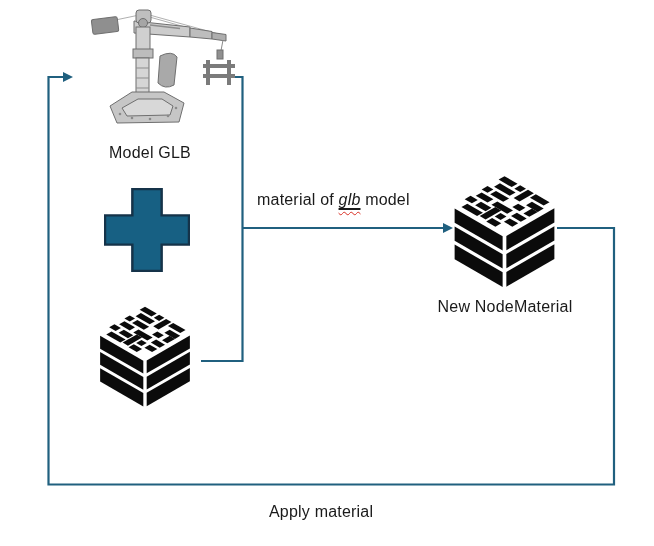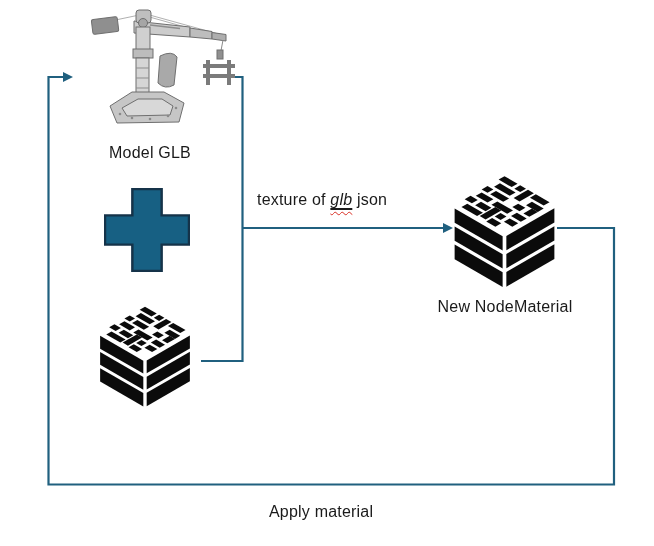--- a/index.html
+++ b/index.html
@@ -134,21 +134,21 @@
   <svg class="abs" style="left:104px;top:188px" width="86" height="84" viewBox="0 0 88 86">
     <polygon class="plus-shape" points="29,1 59,1 59,28 87,28 87,58 59,58 59,85 29,85 29,58 1,58 1,28 29,28"></polygon>
   </svg>
 
   <svg class="abs" style="left:95px;top:302px" width="100" height="108" viewBox="0 0 120 130">
     <use href="#cube-icon"></use>
   </svg>
 
 
   <div class="abs label" style="left:257px;top:188px">
-    <span>texture of </span><span class="squiggle"><span class="u-line">glb</span></span><span> json</span>
+    <span>material of </span><span class="squiggle"><span class="u-line">glb</span></span><span> model</span>
   </div>
 
   <svg class="abs" style="left:449px;top:171px" width="111" height="120" viewBox="0 0 120 130">
     <use href="#cube-icon"></use>
   </svg>
 
   <div class="abs label" style="left:269px;top:500px">Apply material</div>
 
   <div class="abs label center" style="left:415px;top:295px;width:180px">New NodeMaterial</div>
 

